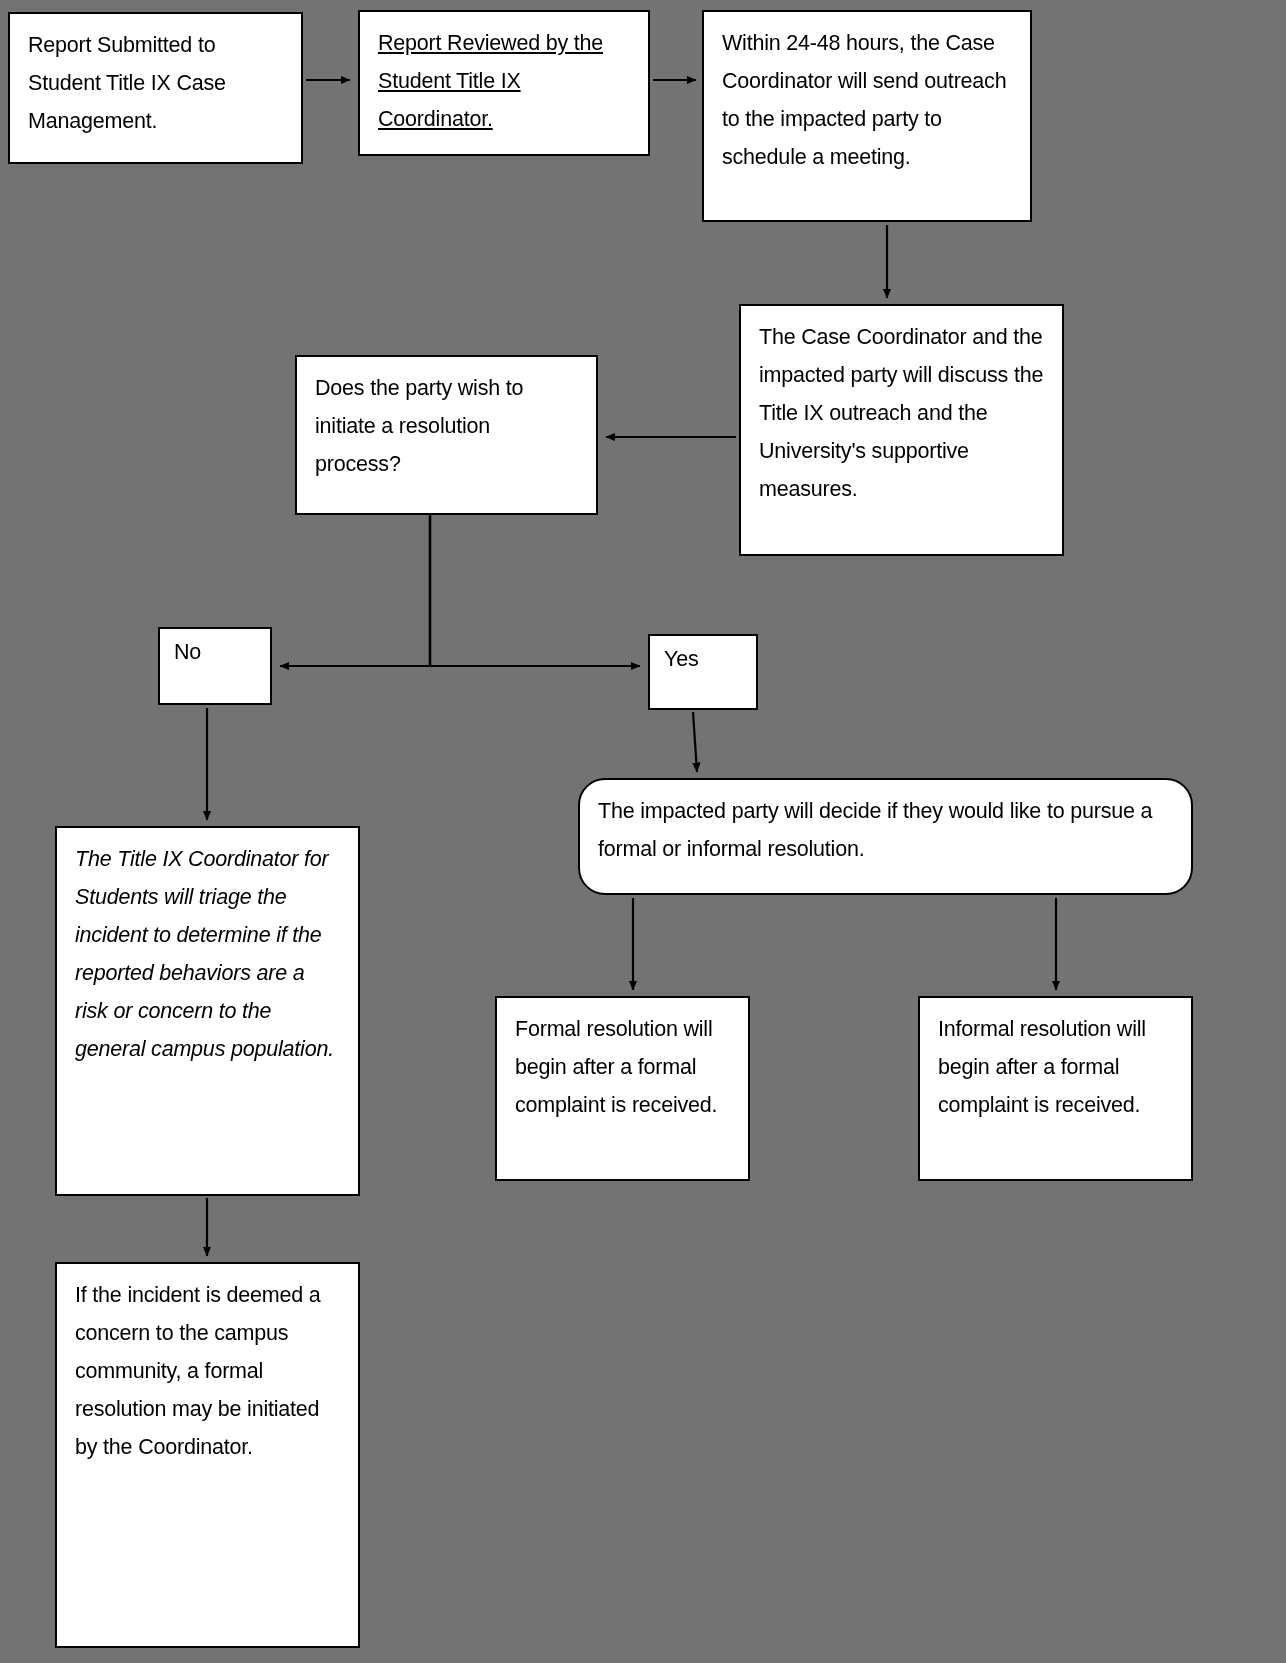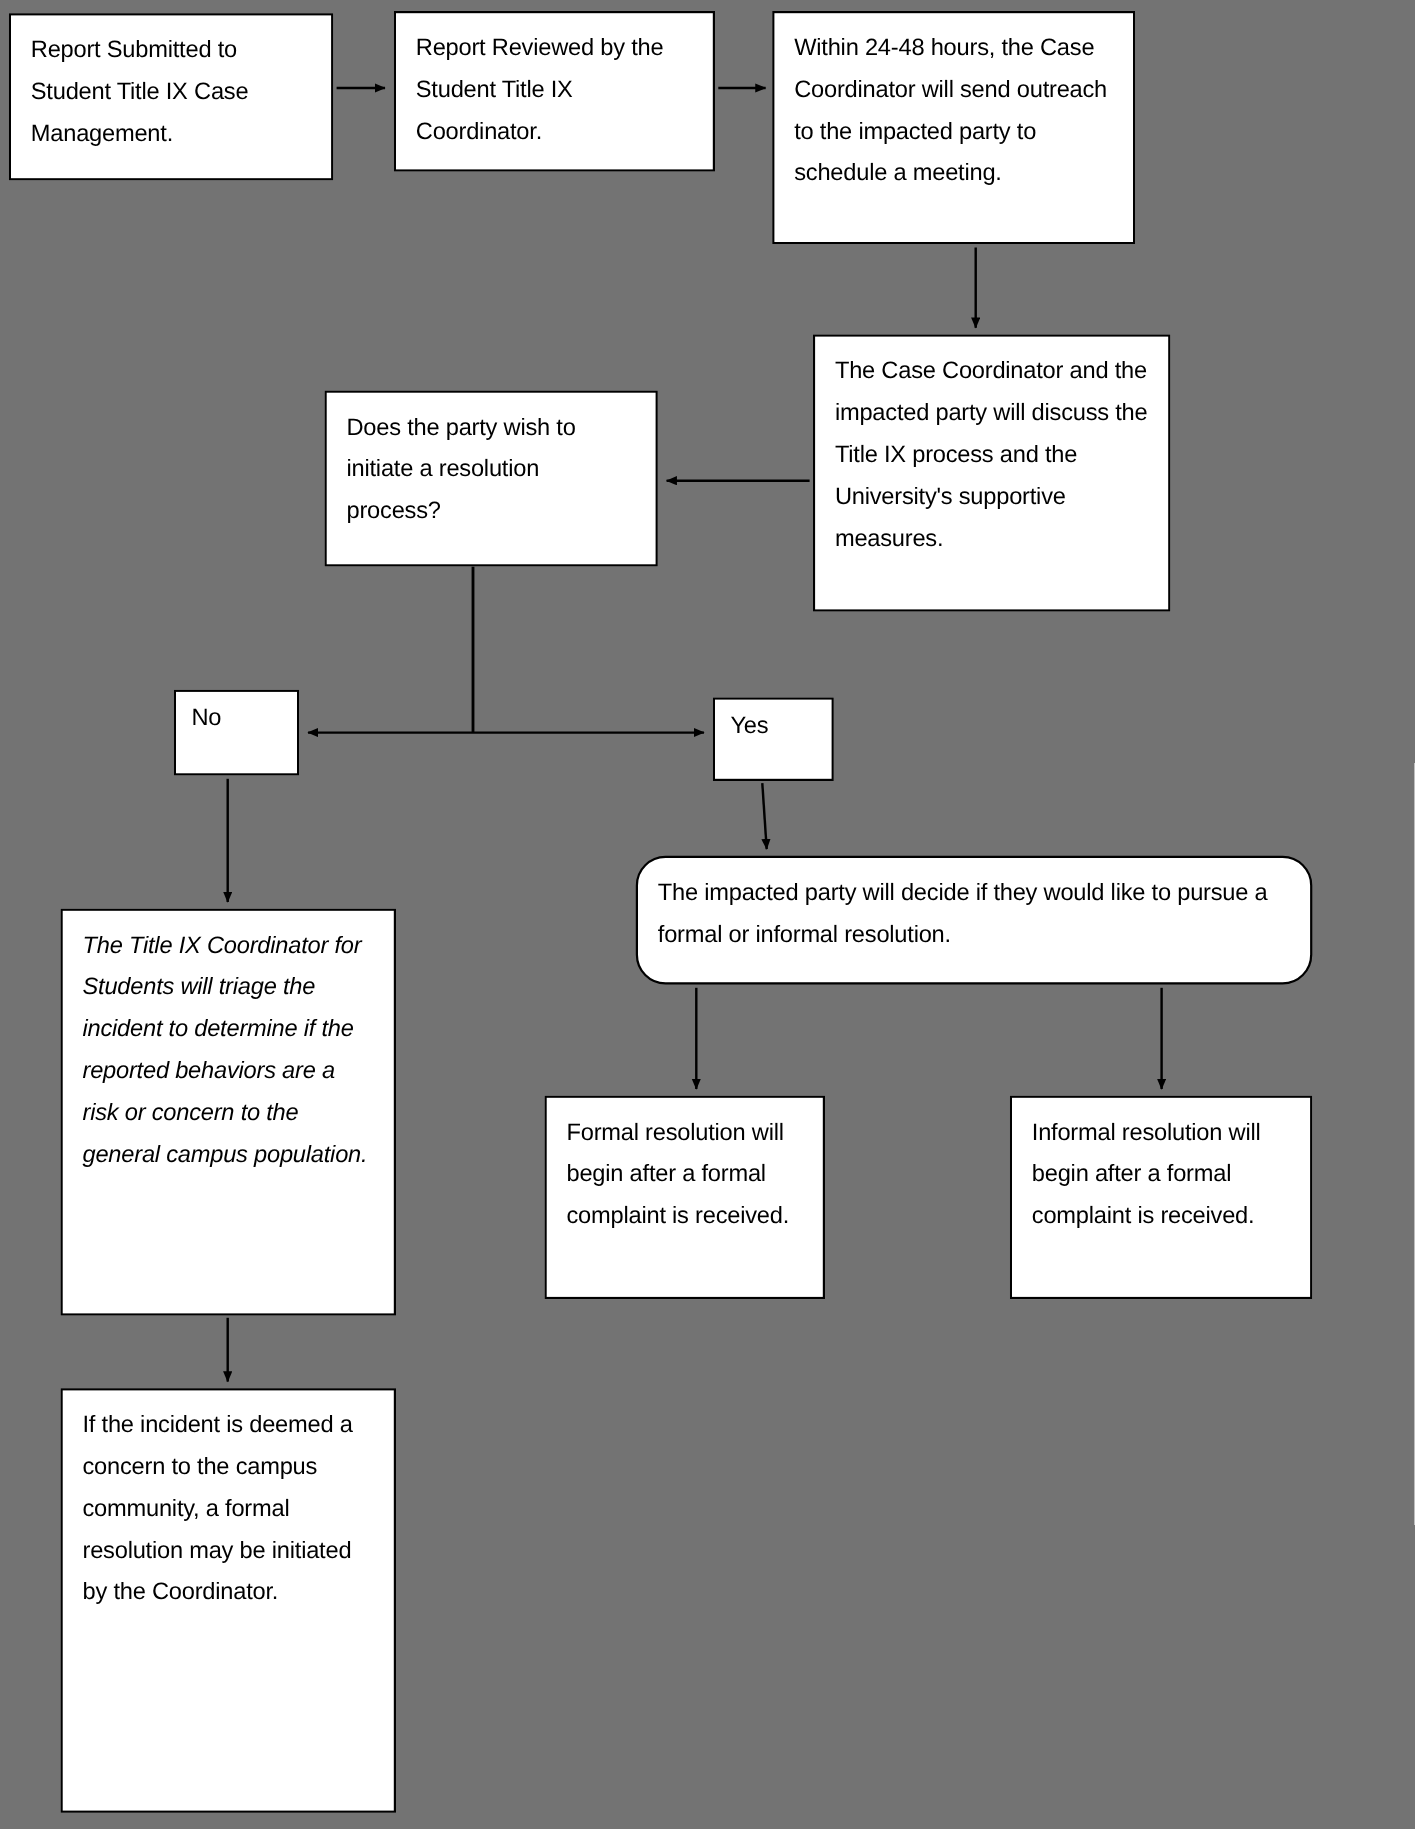--- a/index.html
+++ b/index.html
@@ -92,25 +92,25 @@
       <line x1="633" y1="898" x2="633" y2="990" stroke="#000000" stroke-width="2.2" marker-end="url(#arrow)"></line>
     </g>
 
     <g>
       <line x1="1056" y1="898" x2="1056" y2="990" stroke="#000000" stroke-width="2.2" marker-end="url(#arrow)"></line>
     </g>
   </svg>
 
   <div class="node" style="left:8px; top:12px; width:295px; height:152px;">Report Submitted to Student Title IX Case Management.</div>
 
-  <div class="node" style="left:358px; top:10px; width:292px; height:146px;">Report Reviewed by the Student Title IX Coordinator.</div>
+  <div class="node" style="left:358px; top:10px; width:292px; height:146px;text-decoration:underline;">Report Reviewed by the Student Title IX Coordinator.</div>
 
   <div class="node" style="left:702px; top:10px; width:330px; height:212px;">Within 24-48 hours, the Case Coordinator will send outreach to the impacted party to schedule a meeting.</div>
 
-  <div class="node" style="left:739px; top:304px; width:325px; height:252px;">The Case Coordinator and the impacted party will discuss the Title IX process and the University's supportive measures.</div>
+  <div class="node" style="left:739px; top:304px; width:325px; height:252px;">The Case Coordinator and the impacted party will discuss the Title IX outreach and the University's supportive measures.</div>
 
   <div class="node" style="left:295px; top:355px; width:303px; height:160px;">Does the party wish to initiate a resolution process?</div>
 
   <div class="node small" style="left:158px; top:627px; width:114px; height:78px; line-height:30px;">No</div>
 
   <div class="node small" style="left:648px; top:634px; width:110px; height:76px; line-height:30px;">Yes</div>
 
   <div class="node" style="left:55px; top:826px; width:305px; height:370px;font-style:italic;">The Title IX Coordinator for Students will triage the incident to determine if the reported behaviors are a risk or concern to the general campus population.</div>
 
   <div class="node" style="left:55px; top:1262px; width:305px; height:386px;">If the incident is deemed a concern to the campus community, a formal resolution may be initiated by the Coordinator.</div>

